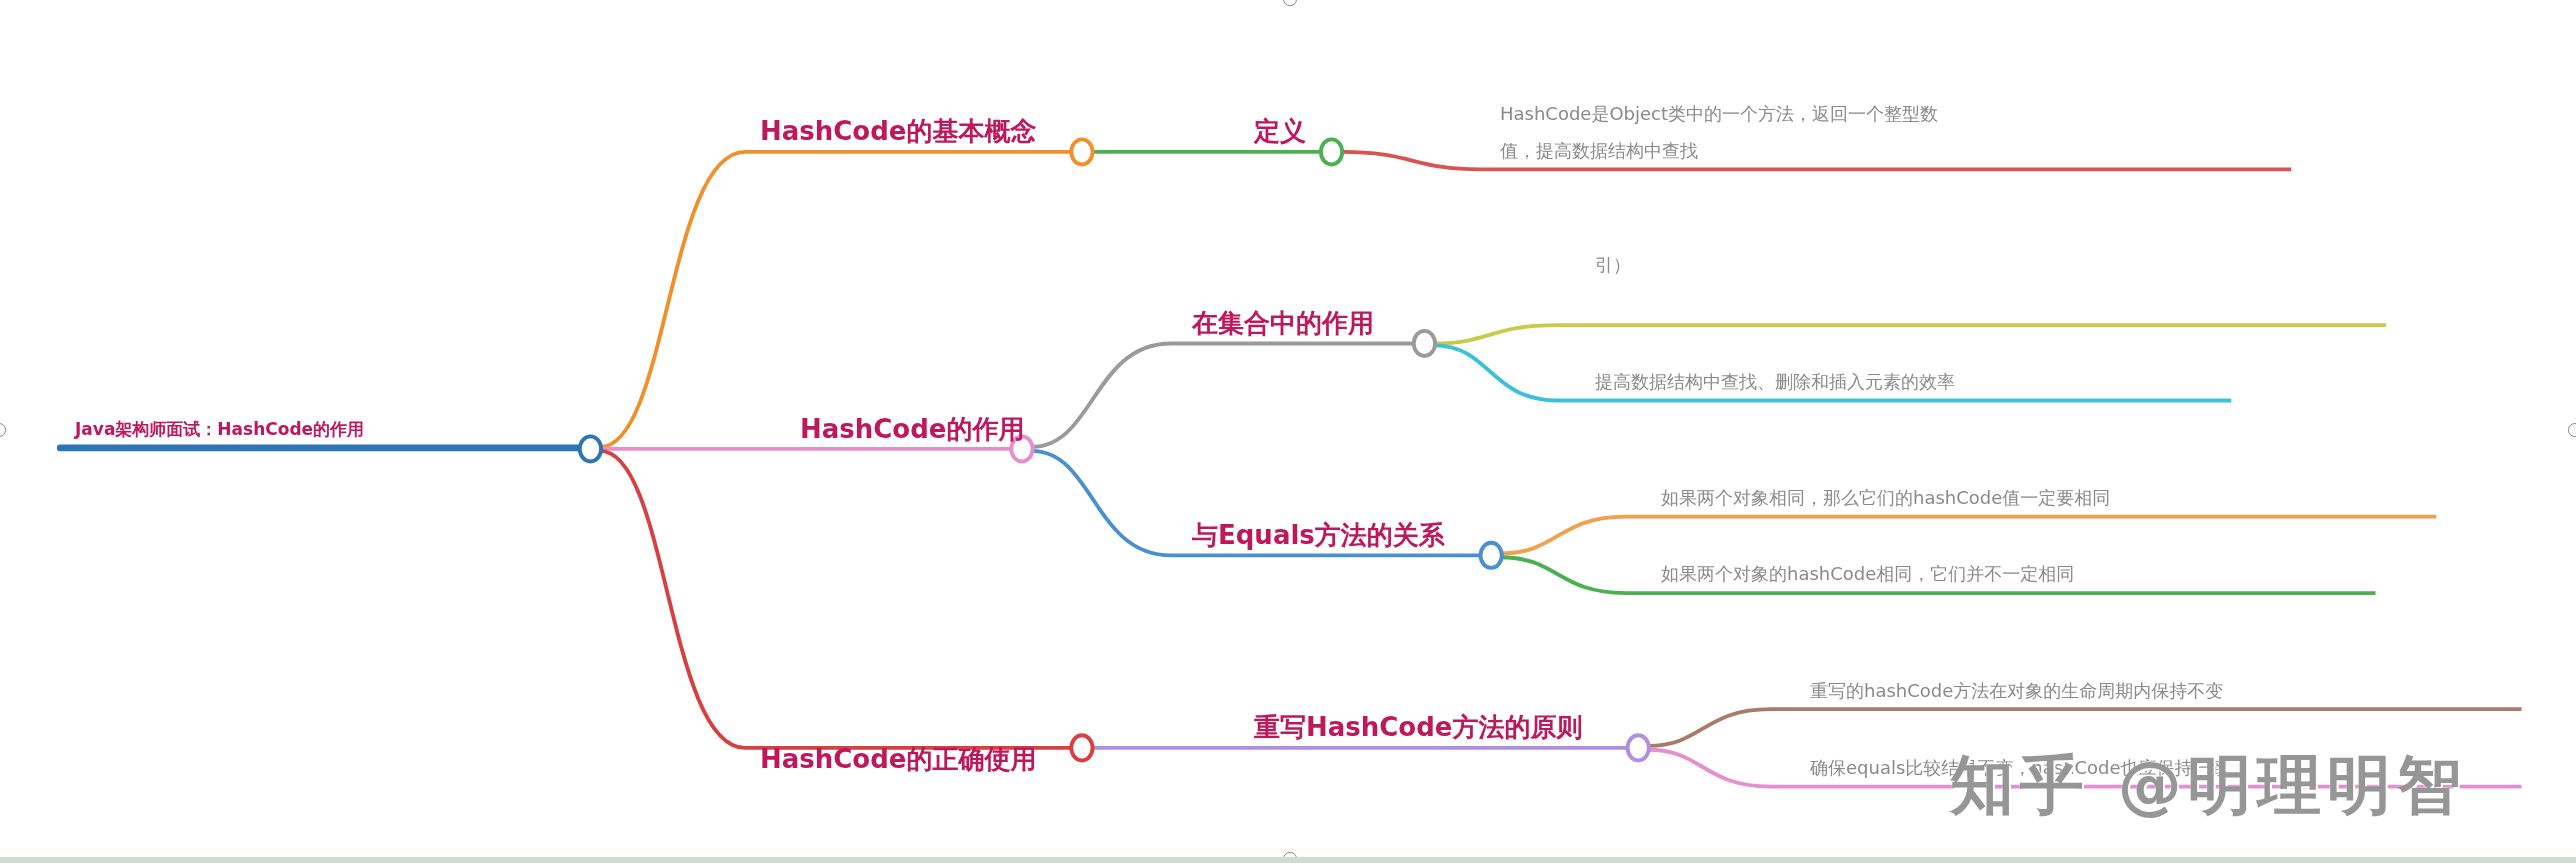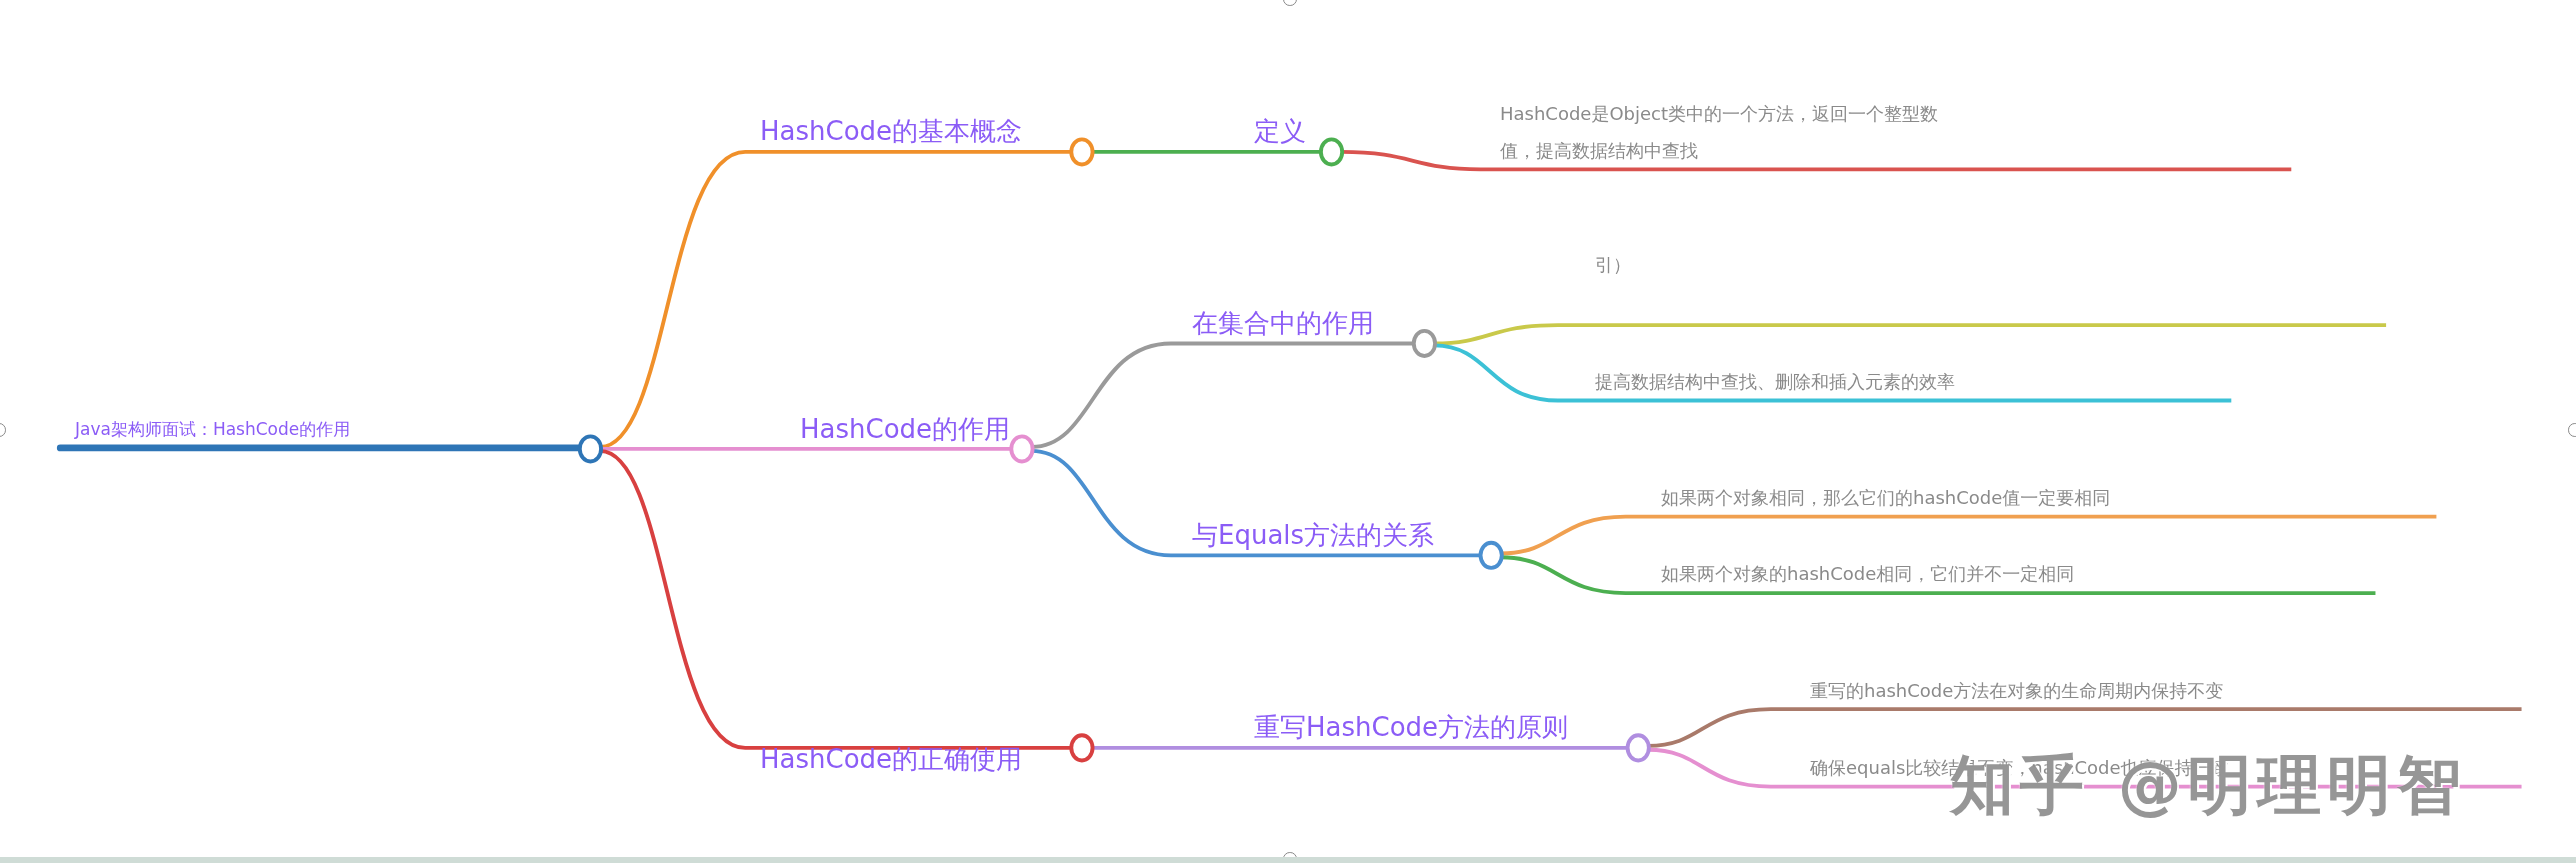--- a/index.html
+++ b/index.html
@@ -1,18 +1,18 @@
 <!DOCTYPE html>
 <html><head>
 <meta charset="utf-8">
 <style>
   html, body { margin: 0; padding: 0; background: #ffffff; }
   body { width: 2576px; height: 863px; position: relative; overflow: hidden; font-family: "DejaVu Sans", "Liberation Sans", sans-serif; }
   #canvas { position: absolute; left: 0; top: 0; width: 2576px; height: 863px; }
-  .lbl { position: absolute; white-space: nowrap; color: #8b5cf6; font-weight: normal; font-size: 26px; line-height: 31px; }
+  .lbl { position: absolute; white-space: nowrap; color: #be185d; font-weight: bold; font-size: 26px; line-height: 31px; }
   .root-lbl { font-size: 17px; }
   .leaf { position: absolute; color: #8a8a8a; font-size: 18px; line-height: 37px; font-weight: normal; }
   .watermark { position: absolute; color: rgba(110,110,110,0.72); font-size: 64px; font-weight: bold; letter-spacing: 5.8px; white-space: nowrap; text-shadow: 0 0 1.9px #fff, 1.9px 1.9px 0 #fff; margin-top: 24px; }
   .bottom-bar { position: absolute; left: 0; top: 857px; width: 2576px; height: 5.8px; background: #cfdcd6; }
   .handle { position: absolute; width: 11.6px; height: 11.6px; border: 1.9px solid #888; border-radius: 50%; background: #fff; }
 </style>
 </head>
 <body>
 
 <svg id="canvas" width="2576" height="863" viewBox="0 0 2662 892">

